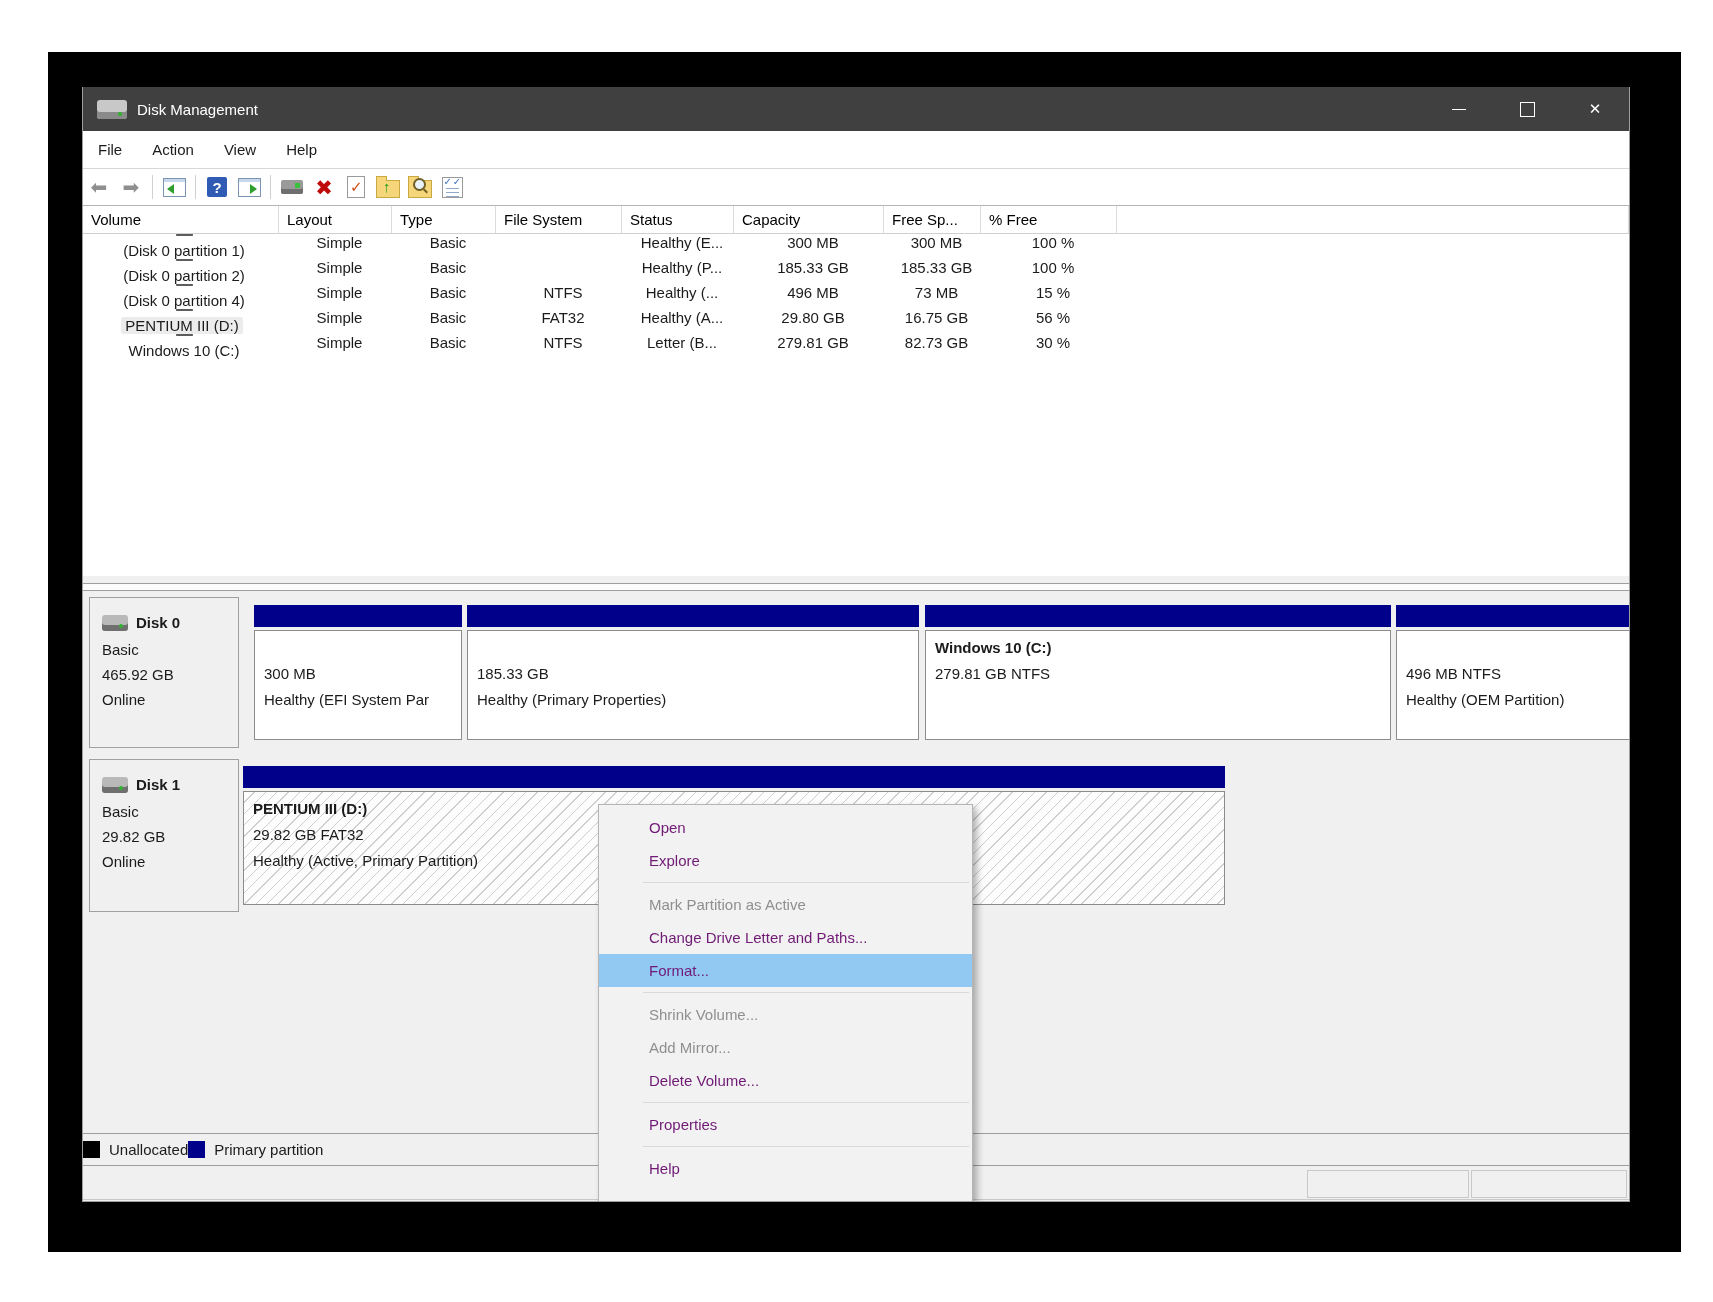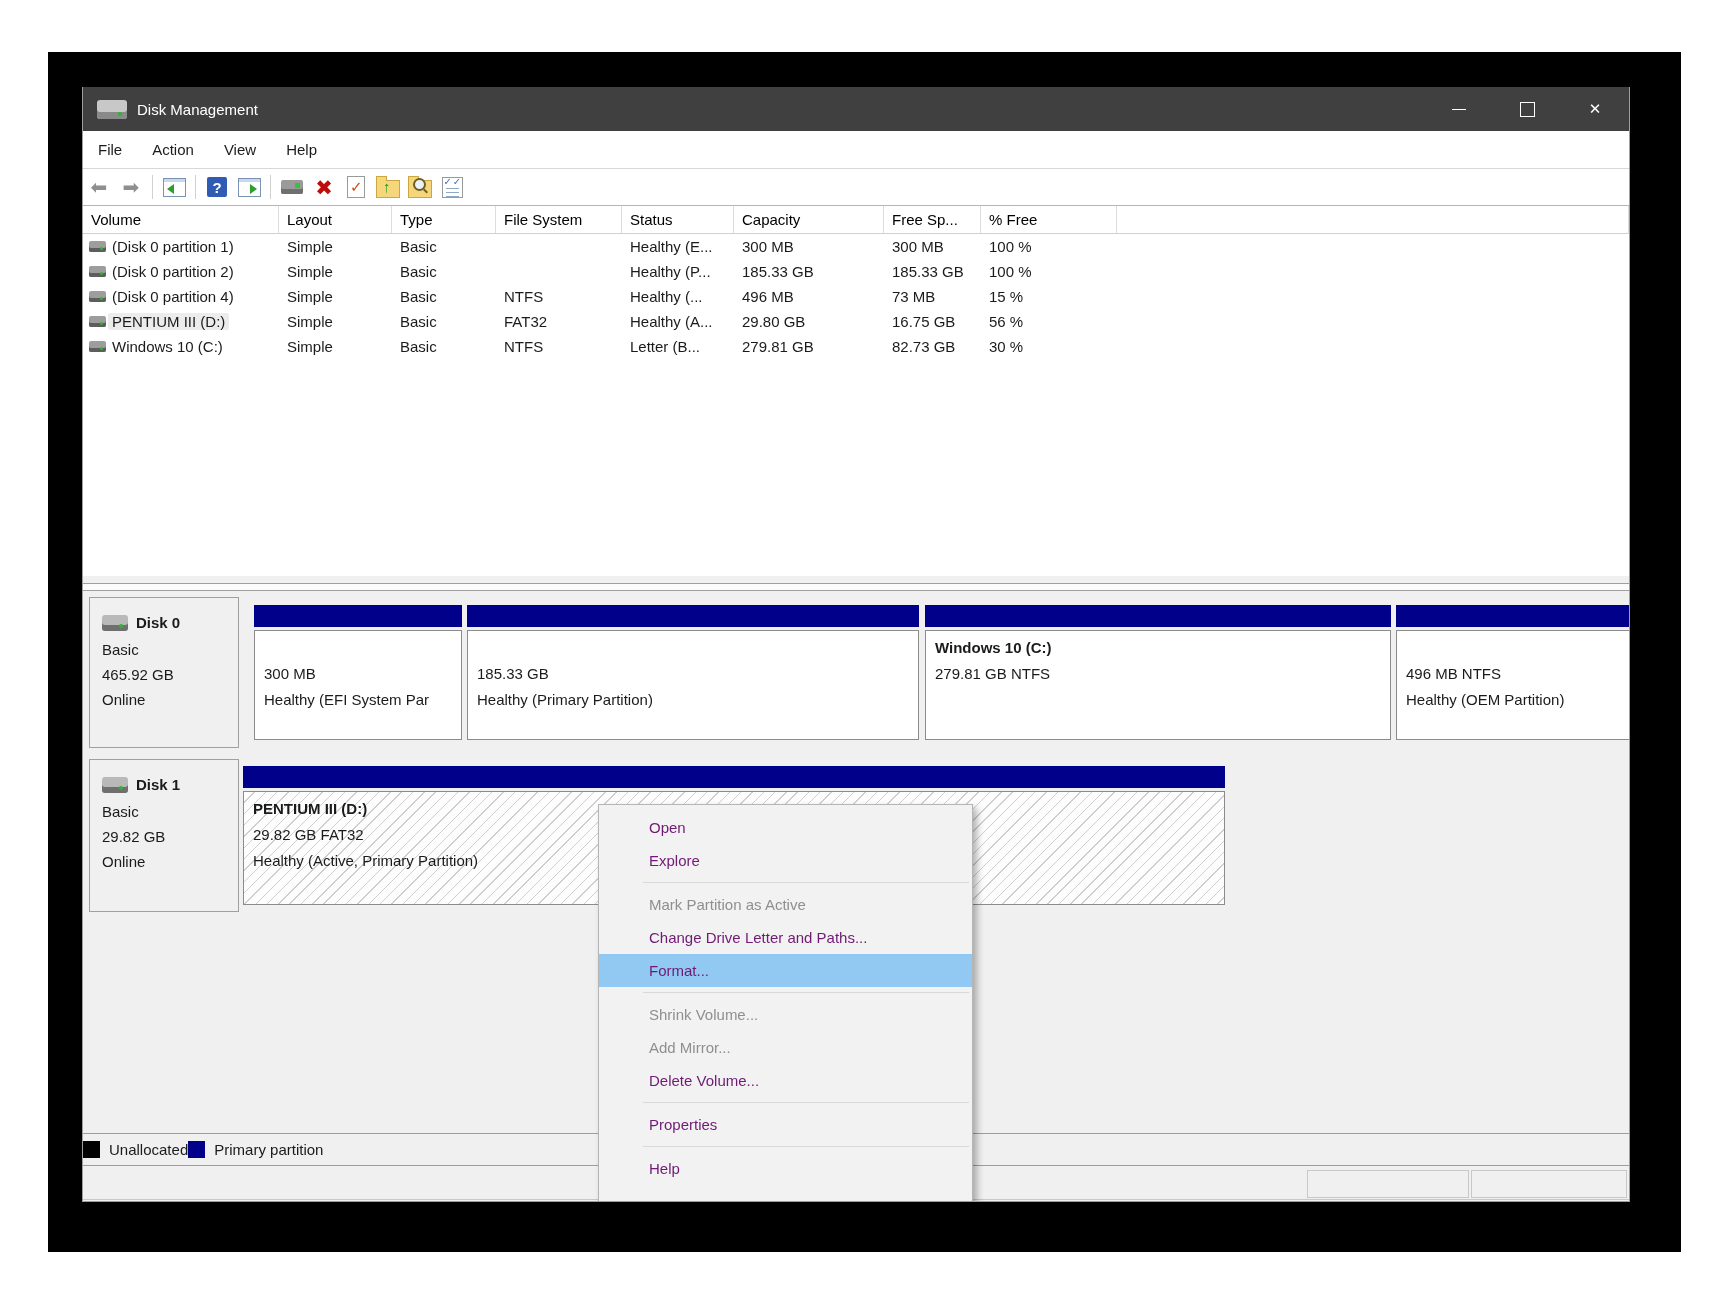--- a/index.html
+++ b/index.html
@@ -44,21 +44,21 @@
   .folder-ico .mag{position:absolute;left:4px;top:-3px;width:9px;height:9px;border:2px solid #6f5f25;border-radius:50%;background:#e9f2fa;}
   .folder-ico .mag::after{content:"";position:absolute;right:-4px;bottom:-3px;width:5px;height:2px;background:#6f5f25;transform:rotate(45deg);}
   .list-ico{width:19px;height:19px;background:#fff;border:1px solid #9a9a9a;position:relative;}
   .list-ico::before{content:"✓ ✓";position:absolute;left:1px;top:-2px;color:#3a6fc4;font-size:10px;letter-spacing:-1px;}
   .list-ico::after{content:"";position:absolute;left:3px;right:3px;bottom:4px;height:1px;background:#8fa8c8;box-shadow:0 4px 0 #8fa8c8,0 -4px 0 #8fa8c8;}
   
   .listview{position:absolute;left:0;top:118px;width:100%;height:371px;background:#fff;border-top:1px solid #b5b5b5;box-sizing:border-box;font-size:15px;}
   .lv-header{display:grid;grid-template-columns:196px 113px 104px 126px 112px 150px 97px 136px 1fr;height:27px;border-bottom:1px solid #d0d0d0;}
   .lv-h{display:flex;align-items:center;padding-left:8px;border-right:1px solid #dcdcdc;box-sizing:border-box;color:#000;}
   .lv-row{display:grid;grid-template-columns:196px 113px 104px 126px 112px 150px 97px 136px 1fr;height:25px;}
-  .lv-cell{display:flex;align-items:center;padding-left:8px;white-space:nowrap;overflow:hidden;}
+  .lv-cell{display:flex;align-items:center;padding-left:8px;white-space:nowrap;overflow:hidden;flex-direction:column;}
   .lv-cell.c-vol{padding-left:6px;gap:6px;}
   .vol-label.sel{background:#ececec;border-radius:2px;padding:0 4px;margin-left:-4px;}
   
   .splitter{position:absolute;left:0;top:496px;width:100%;height:8px;background:#fbfbfb;border-top:1px solid #9e9e9e;border-bottom:1px solid #9e9e9e;box-sizing:border-box;}
   
   .disk-label{position:absolute;left:6px;width:150px;background:#f0f0f0;border:1px solid #a0a0a0;box-sizing:border-box;padding:12px 0 0 12px;font-size:15px;line-height:25px;}
   .disk-label .dname{display:flex;align-items:center;gap:8px;font-weight:bold;margin-bottom:2px;}
   .part{position:absolute;display:flex;flex-direction:column;}
   .part-color{height:22px;background:#00008B;}
   .part-body{flex:1;margin-top:3px;border:1px solid #8c8c8c;background:#fff;padding:4px 9px;line-height:26px;font-size:15px;overflow:hidden;white-space:nowrap;}
@@ -262,21 +262,21 @@
       <span class="p-size">300 MB</span>
       <span class="p-health">Healthy (EFI System Par</span>
     </div>
   </div>
 
   <div class="part" style="left:384px;top:518px;width:452px;height:135px;">
     <div class="part-color"></div>
     <div class="part-body">
       <span class="p-title"></span>
       <span class="p-size">185.33 GB</span>
-      <span class="p-health">Healthy (Primary Partition)</span>
+      <span class="p-health">Healthy (Primary Properties)</span>
     </div>
   </div>
 
   <div class="part" style="left:842px;top:518px;width:466px;height:135px;">
     <div class="part-color"></div>
     <div class="part-body">
       <span class="p-title">Windows 10  (C:)</span>
       <span class="p-size">279.81 GB NTFS</span>
     </div>
   </div>

